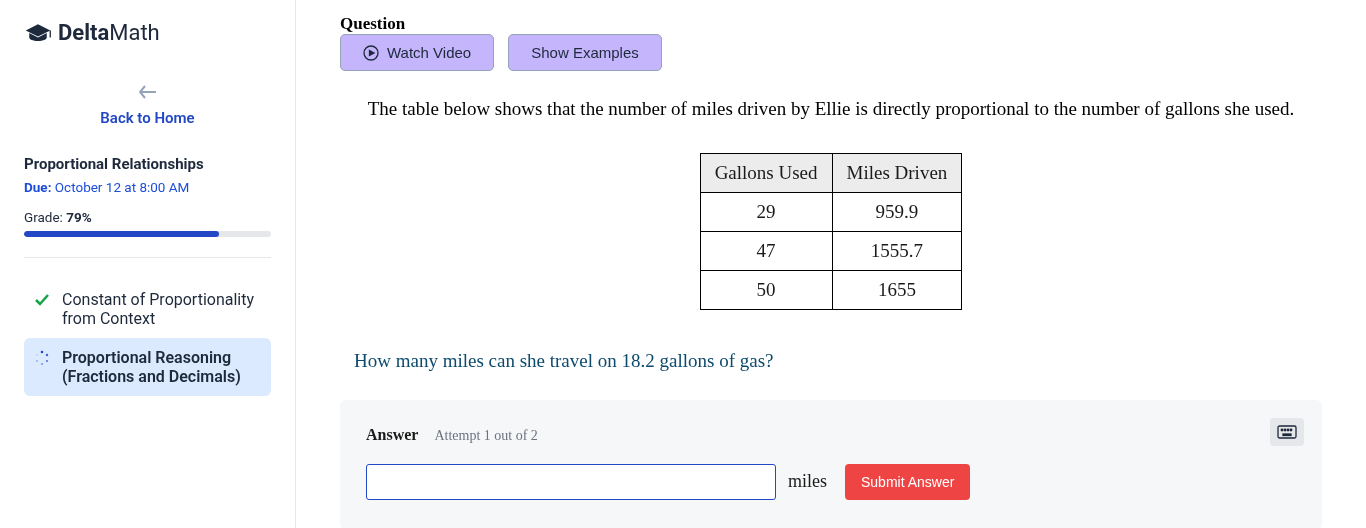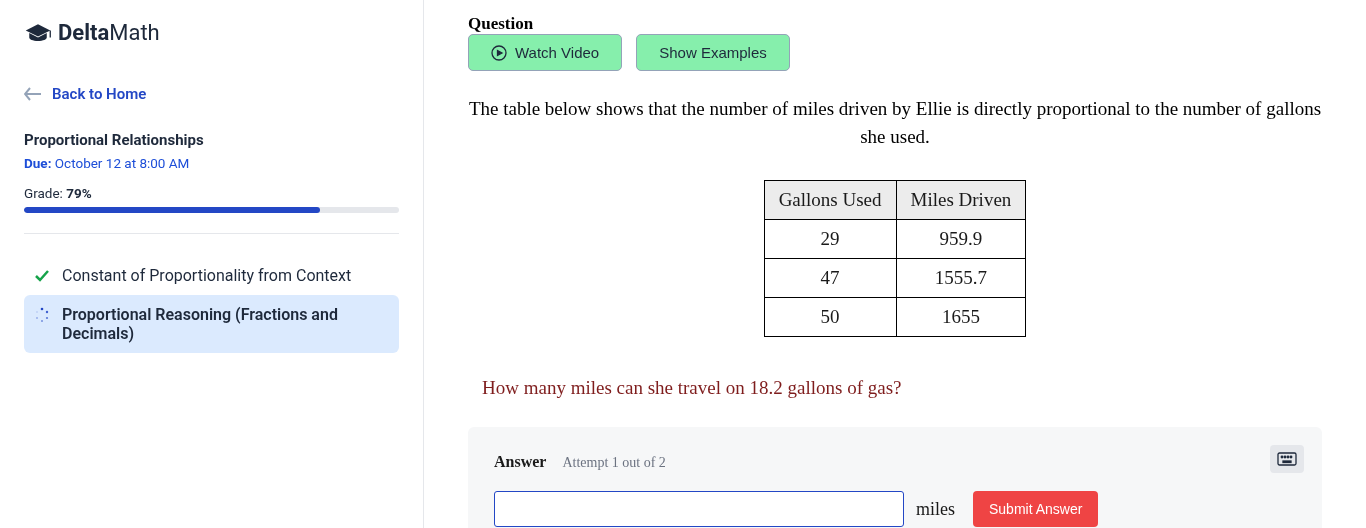--- a/index.html
+++ b/index.html
@@ -6,21 +6,21 @@
 body {
   font-family: -apple-system, BlinkMacSystemFont, "Segoe UI", Roboto, sans-serif;
   background: #fff;
   color: #1a1a1a;
   width: 1366px;
   height: 528px;
   overflow: hidden;
   display: flex;
 }
 .sidebar {
-  width: 424px;
+  width: 296px;
   padding: 20px 24px;
   border-right: 1px solid #e5e7eb;
   flex-shrink: 0;
 }
 .logo {
   display: flex;
   align-items: center;
   gap: 6px;
   font-size: 22px;
   color: #1e293b;
@@ -30,20 +30,21 @@
 .logo b { font-weight: 700; }
 .back-link {
   display: flex;
   align-items: center;
   gap: 10px;
   color: #2347c5;
   font-weight: 600;
   font-size: 15px;
   cursor: pointer;
   margin-bottom: 28px;
+  flex-direction: column;
 }
 .back-link svg { width: 18px; height: 14px; stroke: #94a3b8; }
 .assignment-title {
   font-weight: 700;
   font-size: 15px;
   color: #1e293b;
   margin-bottom: 6px;
 }
 .due-line {
   font-size: 13.5px;
@@ -107,21 +108,21 @@
 }
 .question-label {
   font-family: Georgia, "Times New Roman", serif;
   font-weight: 700;
   font-size: 17px;
   color: #000;
 }
 .top-buttons { display: flex; gap: 14px; }
 .btn-outline {
   border: 1px solid #94a3b8;
-  background: #86efac;
+  background: #c4b5fd;
   border-radius: 5px;
   padding: 9px 22px;
   font-size: 15px;
   color: #1e293b;
   cursor: pointer;
   display: flex;
   align-items: center;
   gap: 8px;
 }
 .btn-outline svg { width: 16px; height: 16px; }
@@ -145,21 +146,21 @@
   padding: 8px 14px;
   text-align: center;
 }
 .data-table th {
   background: #ececec;
   font-weight: 400;
 }
 .follow-up {
   font-family: Georgia, "Times New Roman", serif;
   font-size: 19px;
-  color: #7f1d1d;
+  color: #0c4a6e;
   margin-left: 14px;
   margin-bottom: 28px;
 }
 .answer-box {
   background: #f6f7f8;
   border-radius: 6px;
   padding: 26px 26px 30px 26px;
   position: relative;
 }
 .answer-header {

